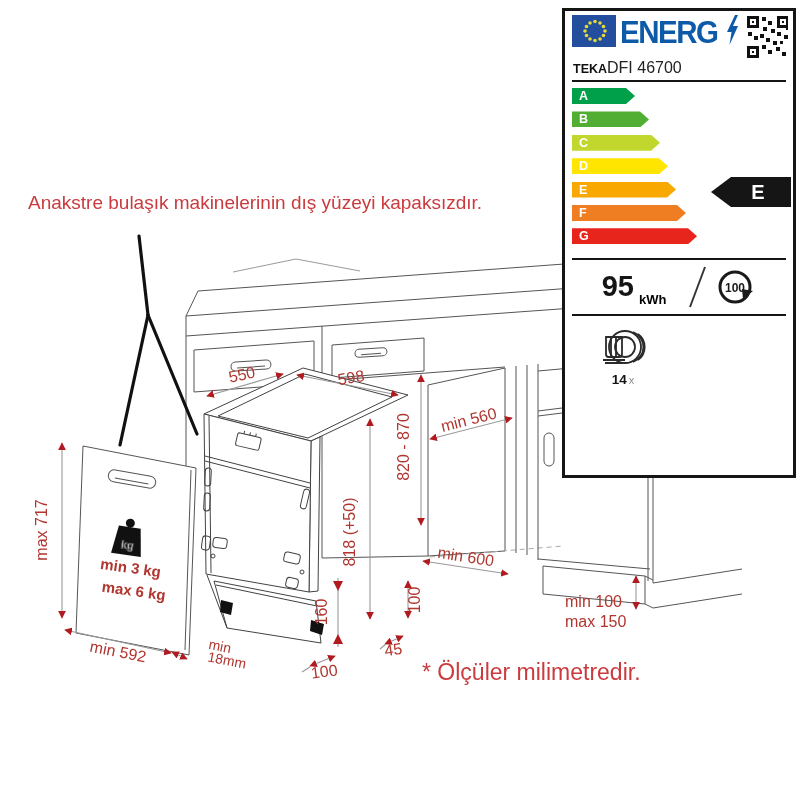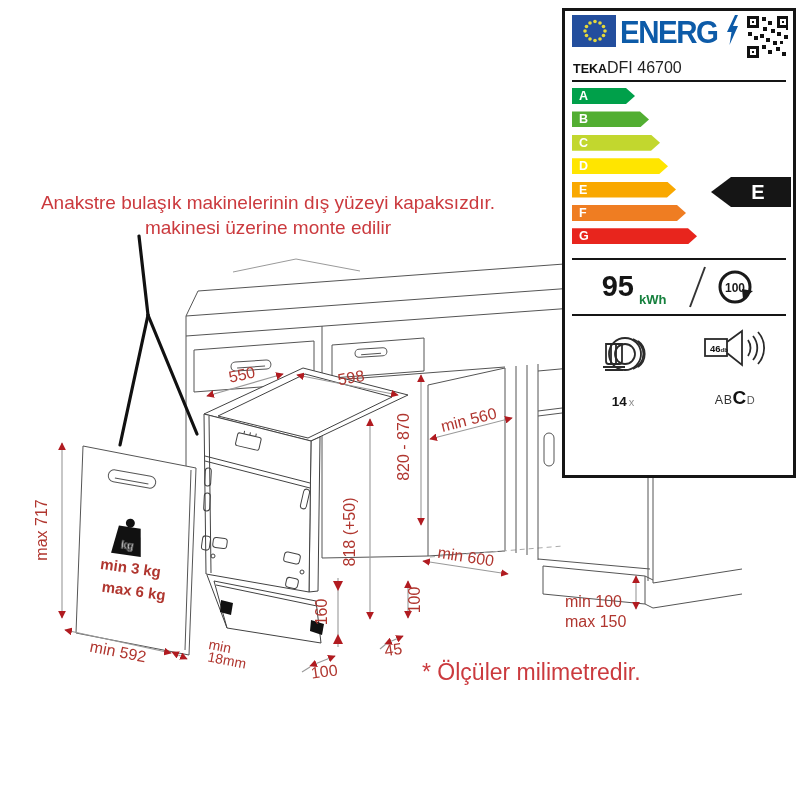--- a/index.html
+++ b/index.html
@@ -1,21 +1,21 @@
 <!DOCTYPE html>
 <html><head>
 <meta charset="utf-8">
 <style>
   html,body{margin:0;padding:0;background:#fff;width:800px;height:800px;overflow:hidden;
     font-family:"Liberation Sans",sans-serif;}
   #stage{position:relative;width:800px;height:800px;background:#fff;}
   #drawing{position:absolute;left:0;top:0;}
 
   
-  .note{position:absolute;left:28px;top:191px;width:480px;text-align:center;
+  .note{position:absolute;left:28px;top:191px;width:480px;text-align:left;
     color:#cb3a3e;font-size:19px;line-height:24.5px;font-weight:400;}
   .note span{display:block;}
   .footnote{position:absolute;left:422px;top:659px;color:#cb3a3e;font-size:23px;}
 
   
   .dim{font-family:"Liberation Sans",sans-serif;font-size:16px;fill:#b0362f;}
   .dim.small{font-size:14px;}
   .dim.bold{font-weight:bold;font-size:15px;}
   .kgtxt{font-family:"Liberation Sans",sans-serif;font-size:11px;font-weight:bold;fill:#fff;}
 
@@ -40,25 +40,25 @@
   .band-row:nth-child(4) .band{width:89px;}
   .band-row:nth-child(5) .band{width:97px;}
   .band-row:nth-child(6) .band{width:107px;}
   .band-row:nth-child(7) .band{width:118px;}
   .rating{position:absolute;right:2px;top:95px;width:66px;height:30px;background:#151515;color:#fff;
     clip-path:polygon(0 50%,20px 0,100% 0,100% 100%,20px 100%);
     display:flex;align-items:center;justify-content:center;padding-left:14px;
     font-size:20px;font-weight:bold;}
   .el-energy{height:54px;display:flex;align-items:center;justify-content:center;gap:5px;padding:0 6px;}
   .el-kwh-val{font-size:29px;font-weight:bold;color:#151515;}
-  .el-kwh-unit{font-size:13px;font-weight:bold;color:#15803d;margin-top:26px;}
+  .el-kwh-unit{font-size:13px;font-weight:bold;color:#000000;margin-top:26px;}
   .el-slash{margin-left:14px;}
   .el-grid{display:grid;grid-template-columns:1fr 1fr;padding:4px 2px 2px 2px;}
   .el-cell{display:flex;flex-direction:column;align-items:center;justify-content:flex-end;
-    gap:17px;padding:6px 0 7px 0;}
+    gap:2px;padding:6px 0 7px 0;}
   .cap{font-size:13.5px;font-weight:bold;color:#151515;}
   .cap .unit{font-weight:normal;color:#8f8f8f;font-size:11px;margin-left:2px;}
   .noise-classes{font-size:12.5px;color:#333;letter-spacing:.5px;}
   .noise-classes .cur{font-size:19px;font-weight:bold;color:#111;}
   .noise-classes .aft{font-size:11px;color:#555;}
 </style>
 </head>
 <body>
 
 <div id="stage">
@@ -231,21 +231,20 @@
       <text class="dim" text-anchor="middle" transform="translate(117,657) rotate(11)">min 592</text>
       <text class="dim small" text-anchor="middle" transform="translate(219,651) rotate(11)">min</text>
       <text class="dim small" text-anchor="middle" transform="translate(226,665) rotate(11)">18mm</text>
       <text class="dim bold" text-anchor="middle" transform="translate(130,573) rotate(8)">min 3 kg</text>
       <text class="dim bold" text-anchor="middle" transform="translate(133,596) rotate(8)">max 6 kg</text>
     </g>
   </svg>
 
   <div class="note">
     <span>Anakstre bulaşık makinelerinin dış yüzeyi kapaksızdır.</span>
-    <span>makinesi üzerine monte edilir</span>
   </div>
 
   <div class="footnote">* Ölçüler milimetredir.</div>
 
   <div class="elabel">
     <div class="el-header">
       <svg width="46" height="32">
         <rect width="46" height="32" fill="#234e9d"></rect>
         <g fill="#e6d93a">
           <circle cx="23" cy="6.5" r="1.8"></circle>
@@ -368,29 +367,15 @@
           <path d="M41,6 a16,16 0 0 1 0,30"></path>
           <path d="M46,8 a16,16 0 0 1 0,26"></path>
           <path d="M14,11 h16 v17 q0,3 -2.5,3 h-11 q-2.5,0 -2.5,-3 Z"></path>
           <path d="M19,11 v20 M24,11 v20"></path>
           <path d="M11,34 h22 M13,37 h18"></path>
         </svg>
         <div class="cap">
           <span>14</span><span class="unit">x</span>
         </div>
       </div>
-      <div class="el-cell">
-        <svg width="66" height="44" fill="none" stroke="#2a2a2a" stroke-width="1.8">
-          <rect x="3" y="13" width="22" height="17"></rect>
-          <path d="M25,16 L40,5 L40,39 L25,27"></path>
-          <path d="M46,14 a14,14 0 0 1 0,16"></path>
-          <path d="M51,10 a19,19 0 0 1 0,24"></path>
-          <path d="M56,6 a24,24 0 0 1 0,32"></path>
-          <text x="8" y="25.5" font-size="9.5" font-weight="bold" fill="#111" stroke="none">46</text>
-          <text x="18.5" y="25.5" font-size="6" font-weight="bold" fill="#111" stroke="none">db</text>
-        </svg>
-        <div class="noise-classes">
-          <span>AB</span><span class="cur">C</span><span class="aft">D</span>
-        </div>
-      </div>
     </div>
   </div>
 </div>
 
 </body></html>

